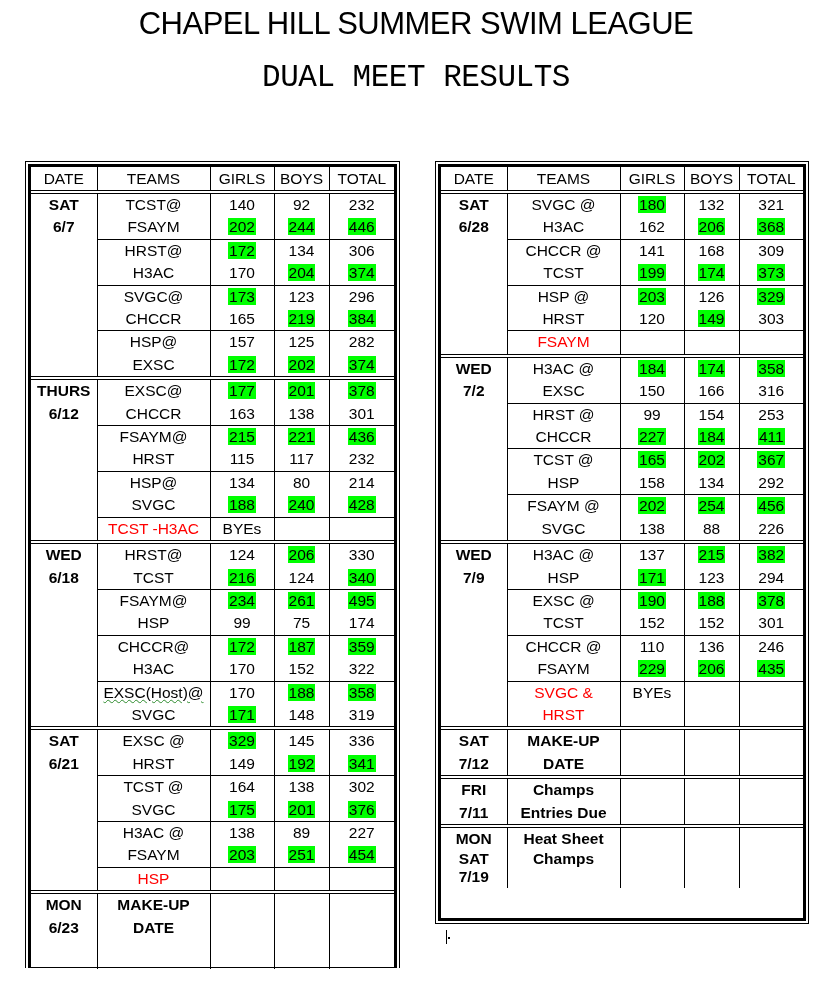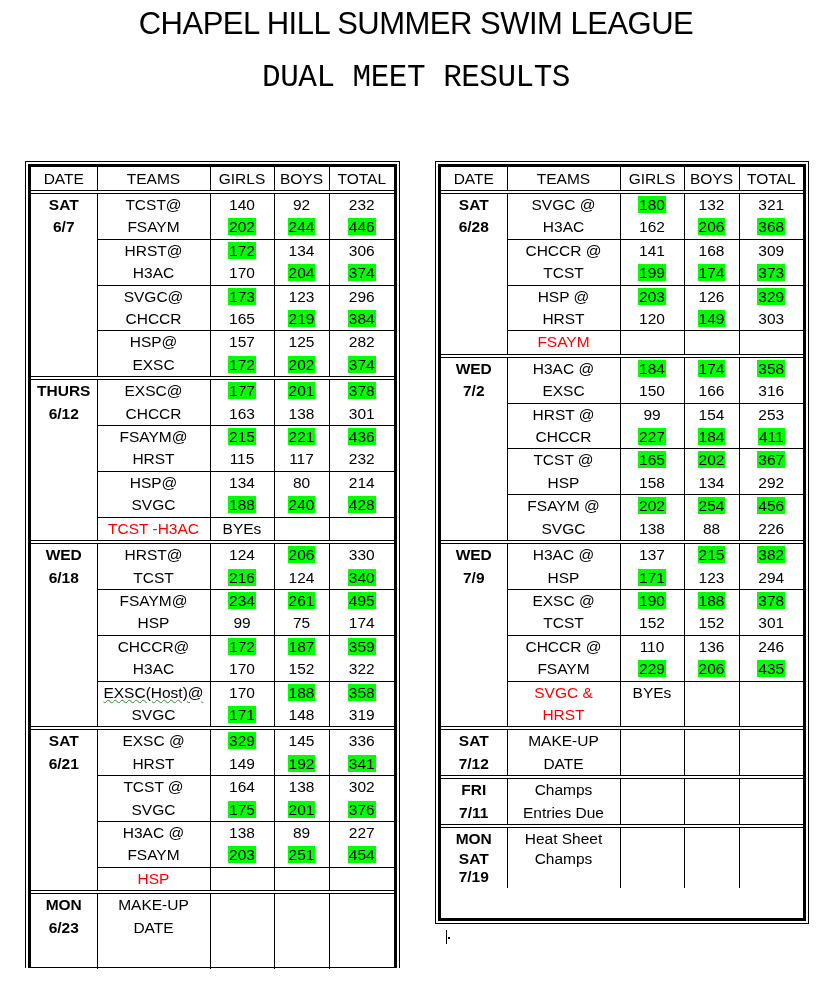--- a/index.html
+++ b/index.html
@@ -19,21 +19,21 @@
   table.res { position:absolute; left:0; top:0; border-collapse:collapse;
               table-layout:fixed; font-size:15.5px; }
   table.res td, table.res th { padding:0; text-align:center; vertical-align:top;
               border-left:1px solid #000; border-right:1px solid #000;
               height:22.4px; line-height:22.4px; white-space:nowrap; overflow:hidden; }
   table.res th { font-weight:normal; height:23px; line-height:23px; }
   table.res tr.hdr th { border-bottom:4px double #000; }
   table.res td:first-child, table.res th:first-child { border-left:none; }
   table.res td:last-child, table.res th:last-child { border-right:none; }
   .date { font-weight:bold; }
-  .bold { font-weight:normal; }
+  .bold { font-weight:bold; }
   .red { color:#ff0000; }
   .pair-end td { border-bottom:1px solid #000; }
   .group-end td { border-bottom:4px double #000; }
   .win { background:#00ff00; padding:0 1px; }
   .cursor { position:absolute; left:446px; top:930px; width:1px; height:14px; background:#000; }
   .dot { position:absolute; left:448px; top:937px; width:2px; height:2px; background:#000; }
   .squiggle { text-decoration:underline wavy #2e8b2e; text-decoration-thickness:1px; }
   .squiggle-red { text-decoration:underline wavy #ff0000; text-decoration-thickness:1px; }
 </style>
 </head>

